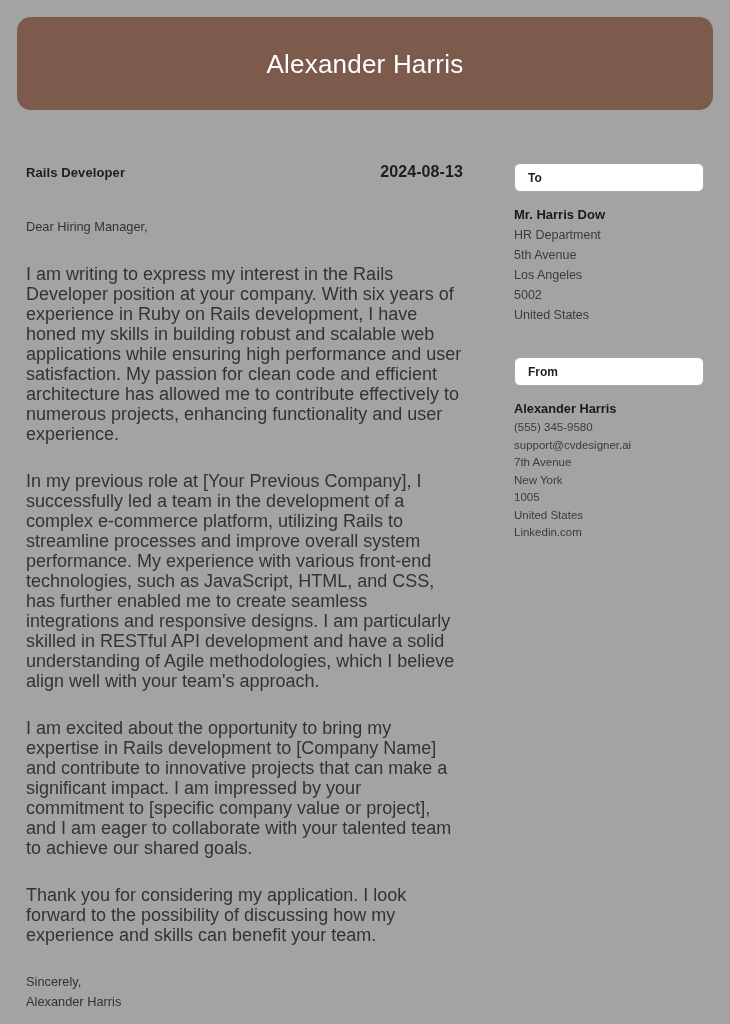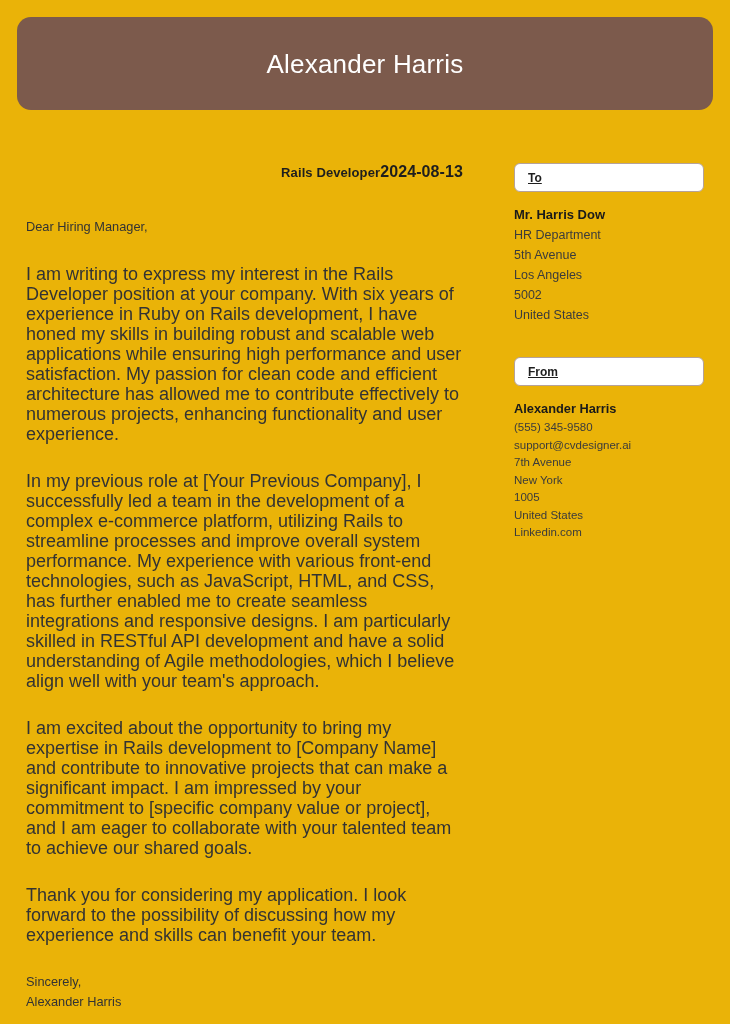--- a/index.html
+++ b/index.html
@@ -13,21 +13,21 @@
     font-family: "Liberation Sans", sans-serif;
     color: #2b2b2b;
     position: relative;
     overflow: hidden;
   }
 
   .page {
     position: relative;
     width: 730px;
     height: 1024px;
-    background: #eab308;
+    background: #a3a3a3;
   }
 
   
   .header-banner {
     position: absolute;
     left: 17px;
     top: 17px;
     width: 696px;
     height: 93px;
     background: #7c5a4c;
@@ -54,21 +54,21 @@
 
   .letter-col {
     position: absolute;
     left: 26px;
     top: 53px;
     width: 437px;
   }
 
   .letter-head {
     display: flex;
-    justify-content: flex-end;
+    justify-content: space-between;
     align-items: baseline;
     margin-bottom: 36px;
   }
   .job-title {
     font-size: 13px;
     font-weight: bold;
     color: #1e1e1e;
     letter-spacing: 0.1px;
   }
   .letter-date {
@@ -126,21 +126,20 @@
     border-radius: 6px;
     background: #ffffff;
     display: flex;
     align-items: center;
     padding-left: 13px;
   }
   .side-box-label {
     font-size: 12px;
     font-weight: bold;
     color: #1e1e1e;
-    text-decoration: underline;
   }
 
   .side-block {
     margin-top: 13px;
   }
   .side-block.from-block { margin-top: 13px; }
 
   .side-name {
     font-size: 13px;
     font-weight: bold;

